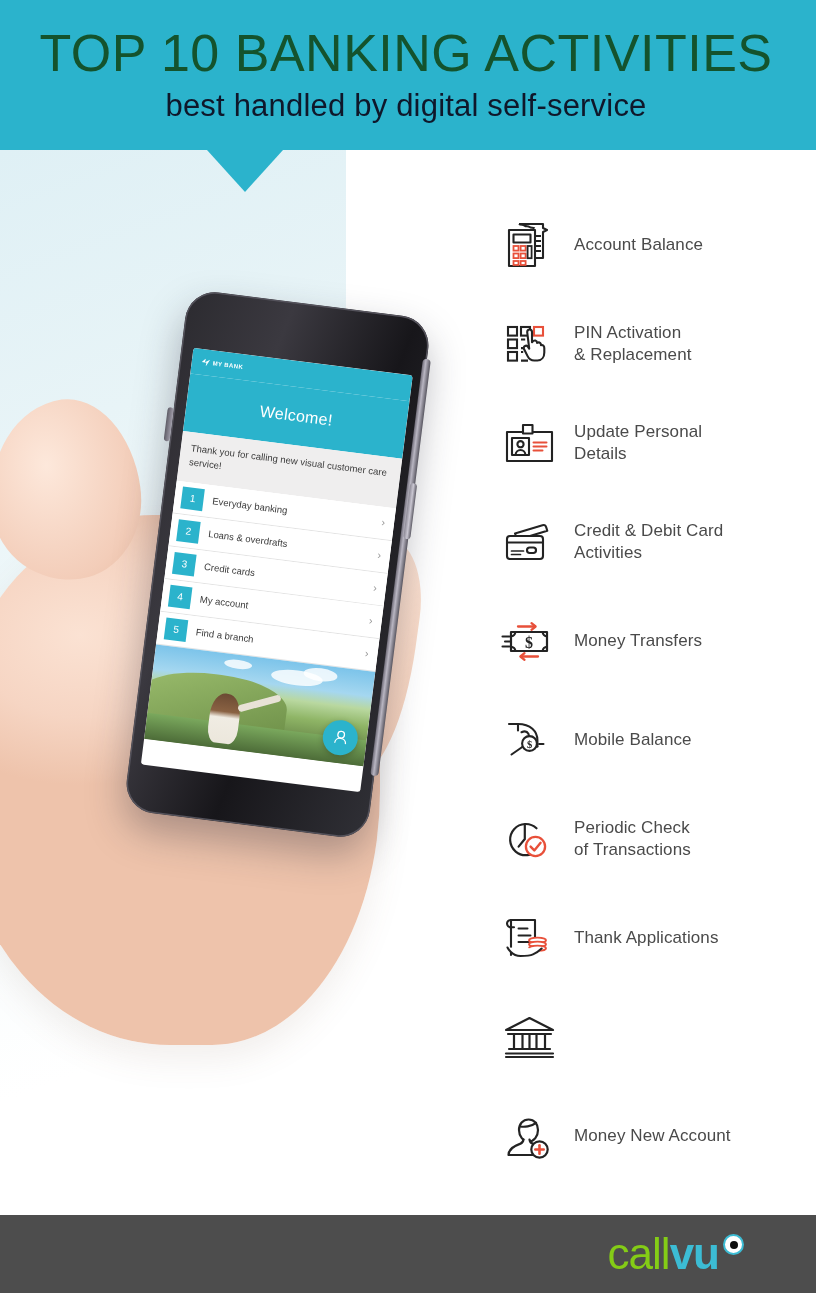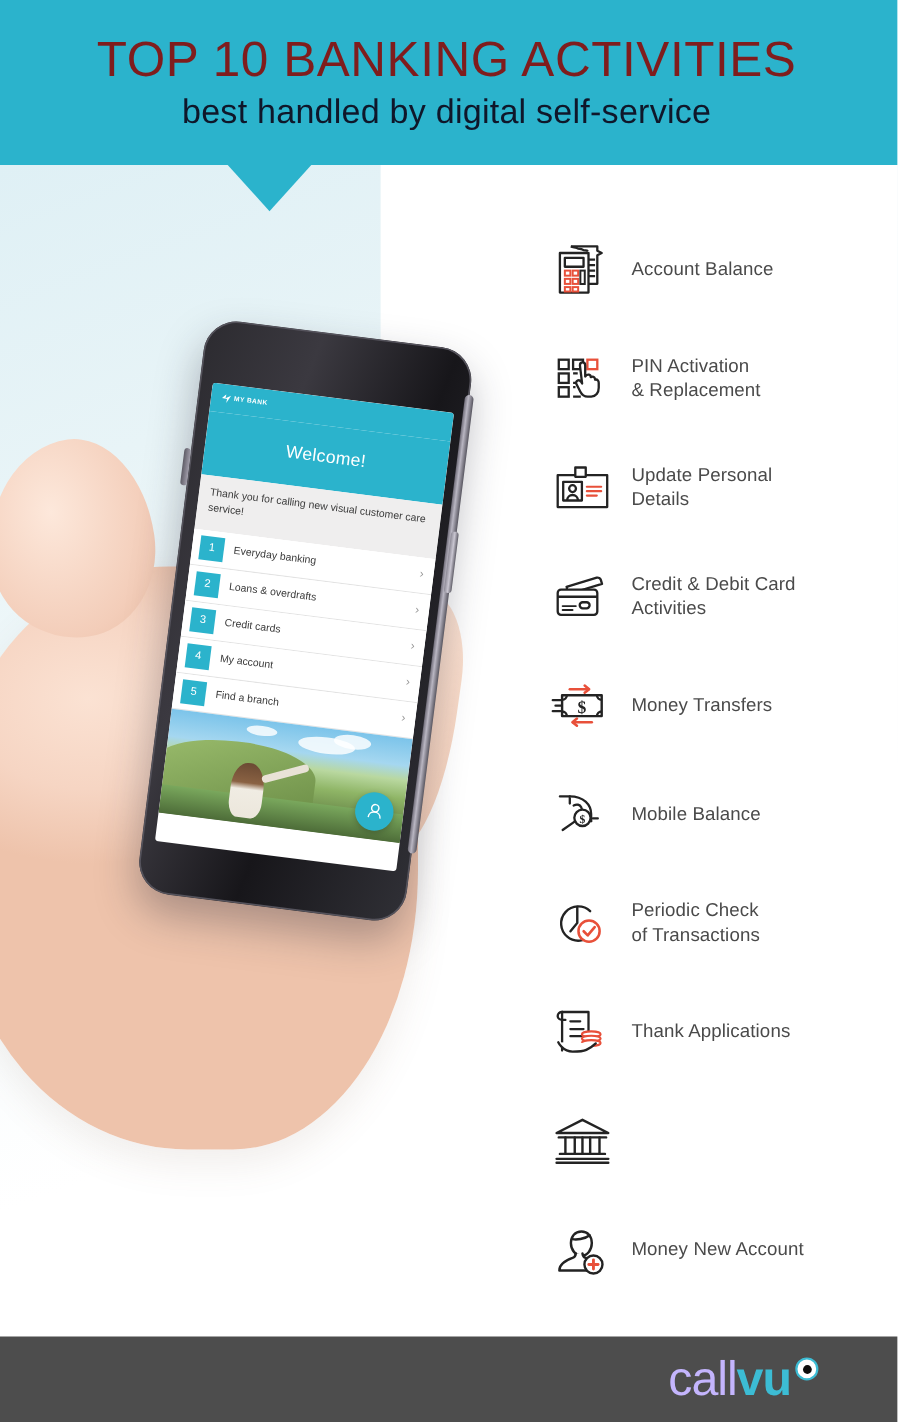--- a/index.html
+++ b/index.html
@@ -29,21 +29,21 @@
   .header {
     position:absolute; left:0; top:0; width:816px; height:150px;
     background:#2bb3cc;
     z-index:4;
   }
   .header-inner{
     position:absolute; left:0; top:0; width:816px; height:150px;
     display:flex; flex-direction:column; align-items:center; justify-content:center;
   }
   .title {
-    color:#7f1d1d; font-size:45px; font-weight:400; letter-spacing:0.5px;
+    color:#14532d; font-size:52px; font-weight:400; letter-spacing:0.5px;
     line-height:1.05; white-space:nowrap; text-align:center;
     transform:translateX(-2px);
   }
   .subtitle {
     color:#0f172a; font-size:31px; font-weight:400; letter-spacing:0.2px;
     line-height:1.15; white-space:nowrap; text-align:center; margin-top:7px;
     transform:translateX(-2px);
   }
   .notch {
     position:absolute; left:207px; top:150px; width:0; height:0;
@@ -206,21 +206,21 @@
 
   
   .footer{
     position:absolute; left:0; top:1215px; width:816px; height:78px;
     background:#4d4d4d; z-index:6;
   }
   .brand{
     position:absolute; right:72px; top:50%; transform:translateY(-50%);
     display:flex; align-items:center;
   }
-  .brand-call{ color:#c4b5fd; font-size:44px; font-weight:400; letter-spacing:-1px; line-height:1; }
+  .brand-call{ color:#84cc16; font-size:44px; font-weight:400; letter-spacing:-1px; line-height:1; }
   .brand-vu{ color:#3cbcd4; font-size:44px; font-weight:700; letter-spacing:-1px; line-height:1; }
   .brand-eye{
     width:21px; height:21px; border-radius:50%;
     background:#ffffff; border:2.5px solid #3cbcd4;
     margin-left:4px; align-self:flex-start; margin-top:2px;
     display:flex; align-items:center; justify-content:center;
   }
   .brand-eye i{ width:8px; height:8px; border-radius:50%; background:#0e0e0e; display:block; }
 </style>
 </head>

